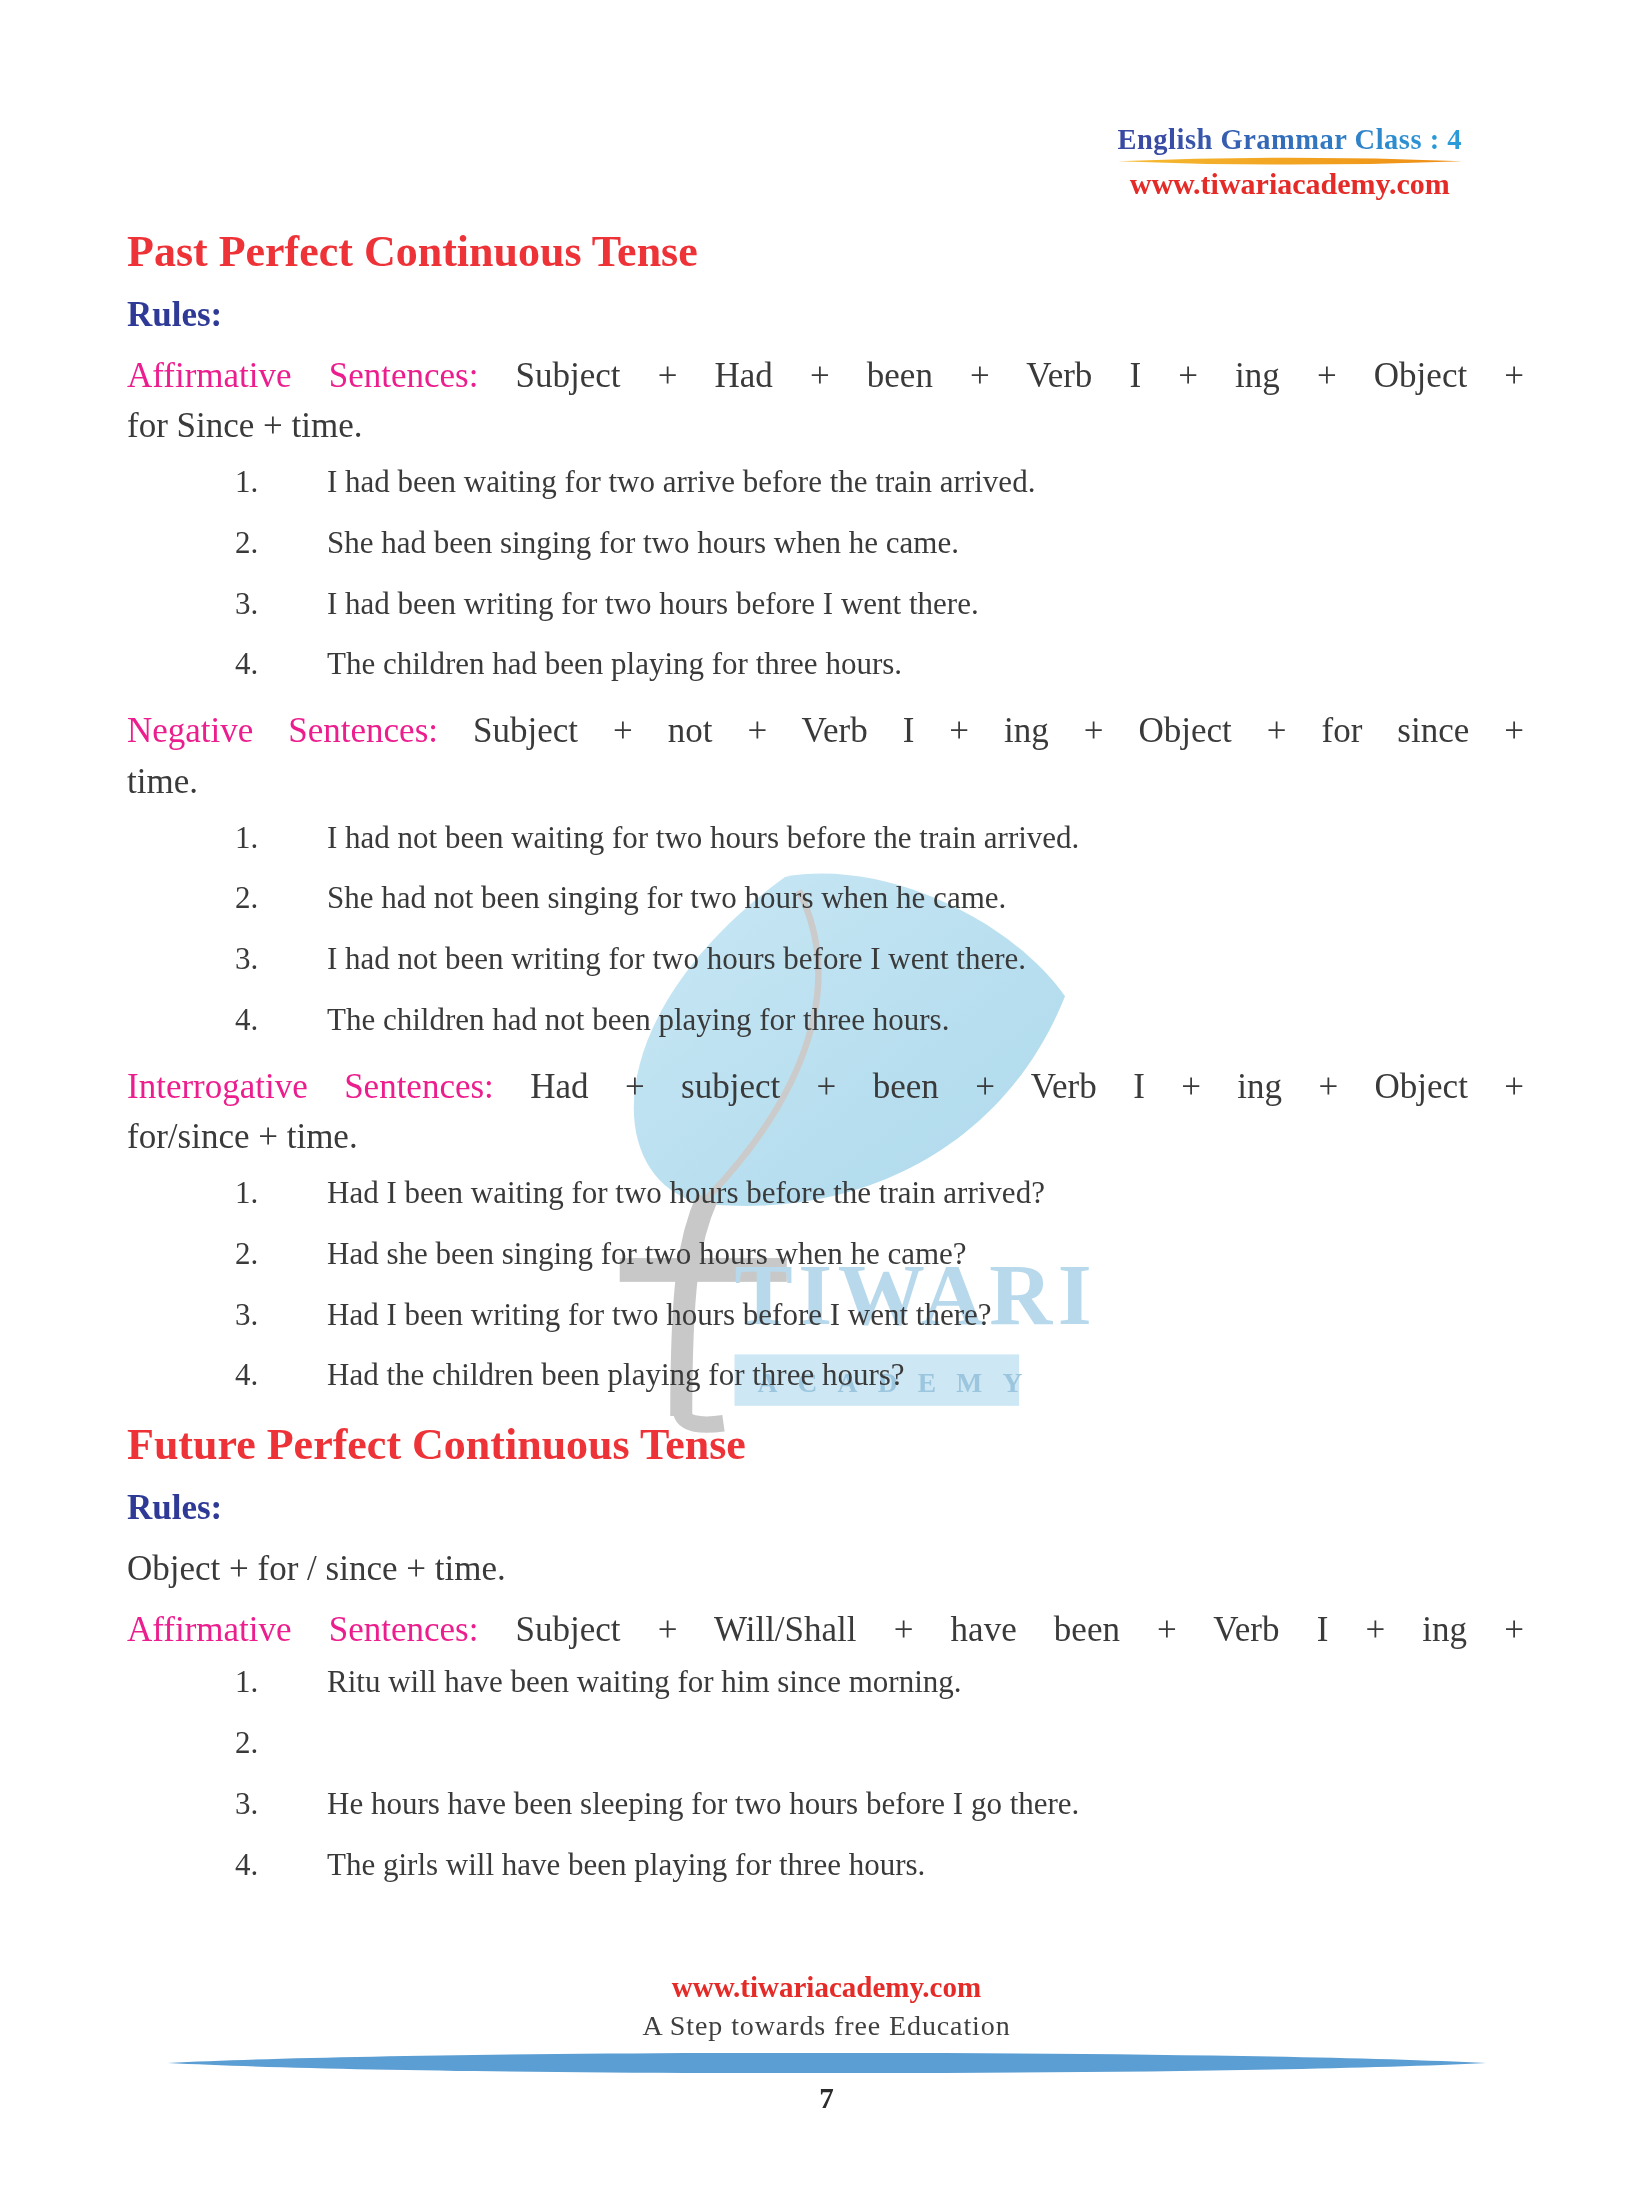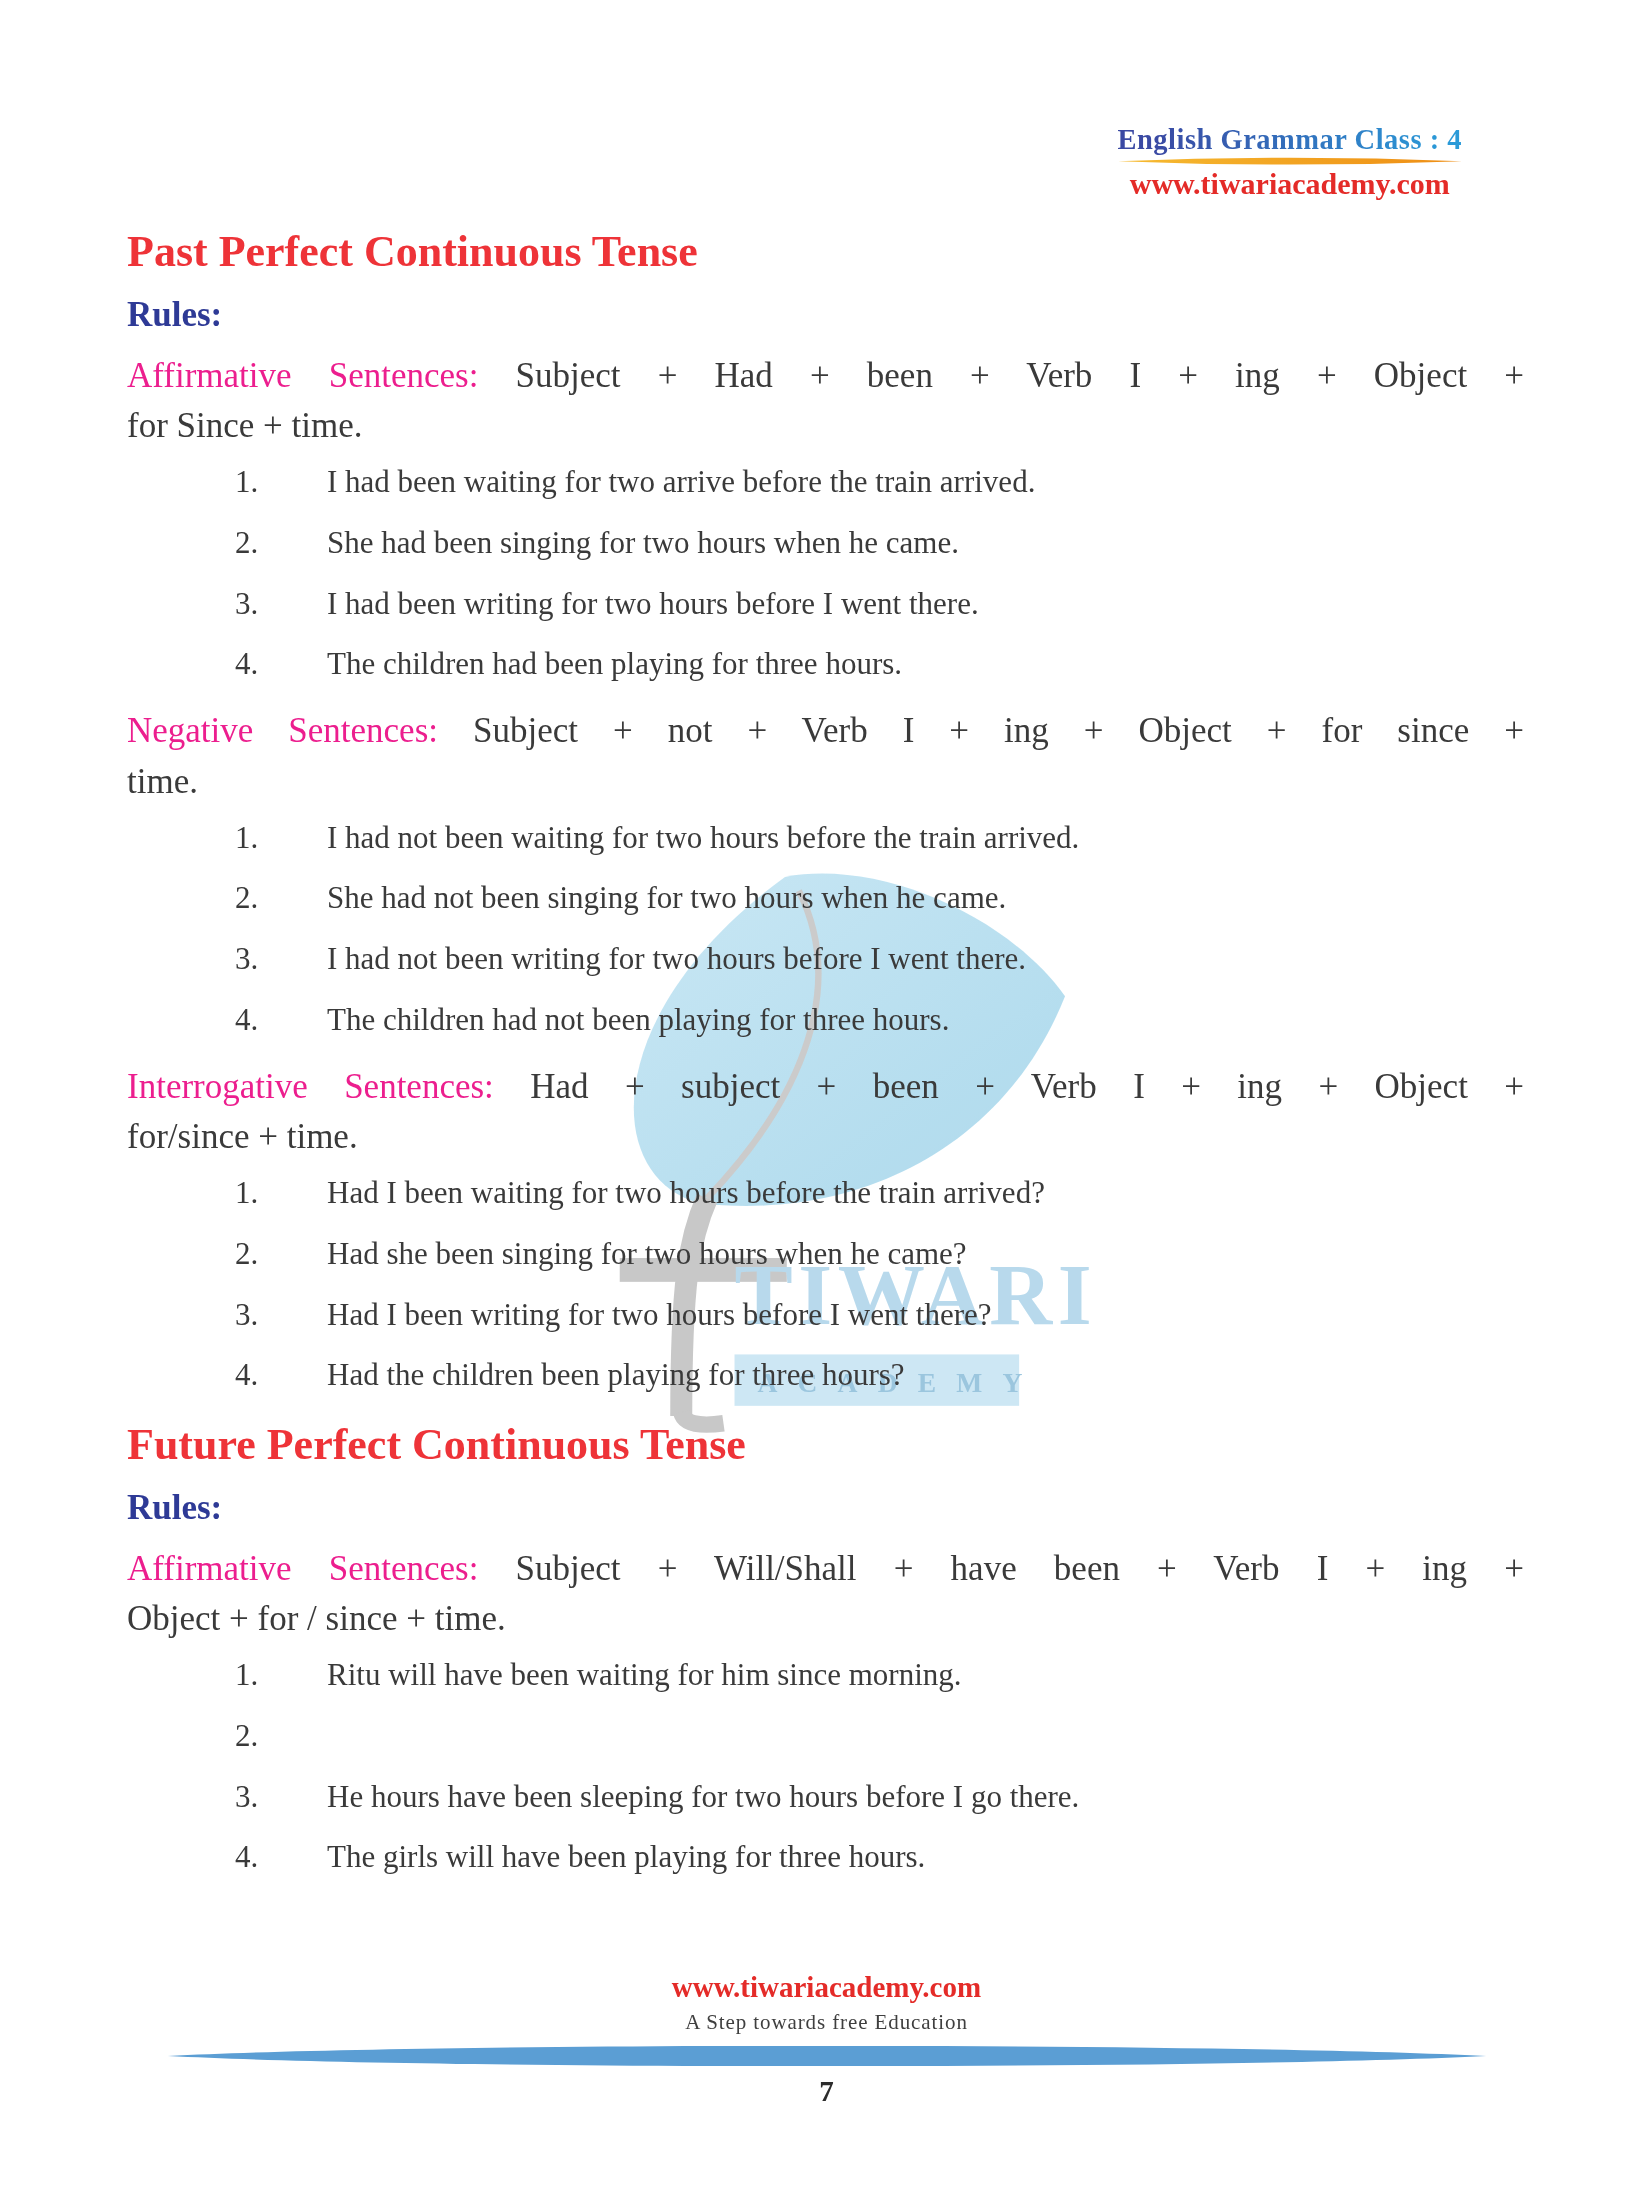--- a/index.html
+++ b/index.html
@@ -42,21 +42,21 @@
   .rule-line-2 { margin-bottom:11px; }
   .rule-label { color:var(--c-magenta,#ec1e8e); }
   .example-list { margin:7.3px 0 16.5px; }
   .example-item { display:flex; font-size:31px; line-height:1.25; margin-bottom:22px; padding-left:108px; }
   .example-number { width:92px; flex:none; }
   .example-text { flex:1; }
 
   
   .page-footer { position:absolute; left:0; top:1971px; width:1653px; text-align:center; z-index:2; }
   .footer-site { font-size:29px; font-weight:bold; color:var(--c-red,#e42b28); margin-bottom:5.5px; }
-  .footer-tagline { font-size:21px; color:var(--c-tagline,#3f3f3f); letter-spacing:0.9px; margin-bottom:11px; }
+  .footer-tagline { font-size:28px; color:var(--c-tagline,#3f3f3f); letter-spacing:0.9px; margin-bottom:11px; }
   .footer-swoosh { display:block; margin:0 auto; width:1322px; height:20px; }
   .page-number { font-size:29px; font-weight:600; color:var(--c-pagenum,#2c2c2c); margin-top:9.2px; }
 </style>
 </head>
 <body>
 
 <div class="watermark">
   <svg width="533" height="606" viewBox="0 0 580 660">
     <defs>
       <linearGradient id="leafg" x1="0" y1="0" x2="1" y2="1">
@@ -150,22 +150,22 @@
         </div>
         <div class="example-item">
           <span class="example-number">4.</span>
           <span class="example-text">Had the children been playing for three hours?</span>
         </div>
       </div>
     </section>
     <section class="tense-section">
       <h2 class="section-title">Future Perfect Continuous Tense</h2>
       <div class="rules-heading">Rules:</div>
+      <p class="rule-line rule-line-2"><span class="rule-formula">Object + for / since + time.</span></p>
       <p class="rule-line jline"><span class="rule-label">Affirmative Sentences:</span> <span class="rule-formula">Subject + Will/Shall + have been + Verb I + ing +</span></p>
-      <p class="rule-line rule-line-2"><span class="rule-formula">Object + for / since + time.</span></p>
       <div class="example-list">
         <div class="example-item">
           <span class="example-number">1.</span>
           <span class="example-text">Ritu will have been waiting for him since morning.</span>
         </div>
         <div class="example-item">
           <span class="example-number">2.</span>
         </div>
         <div class="example-item">
           <span class="example-number">3.</span>

